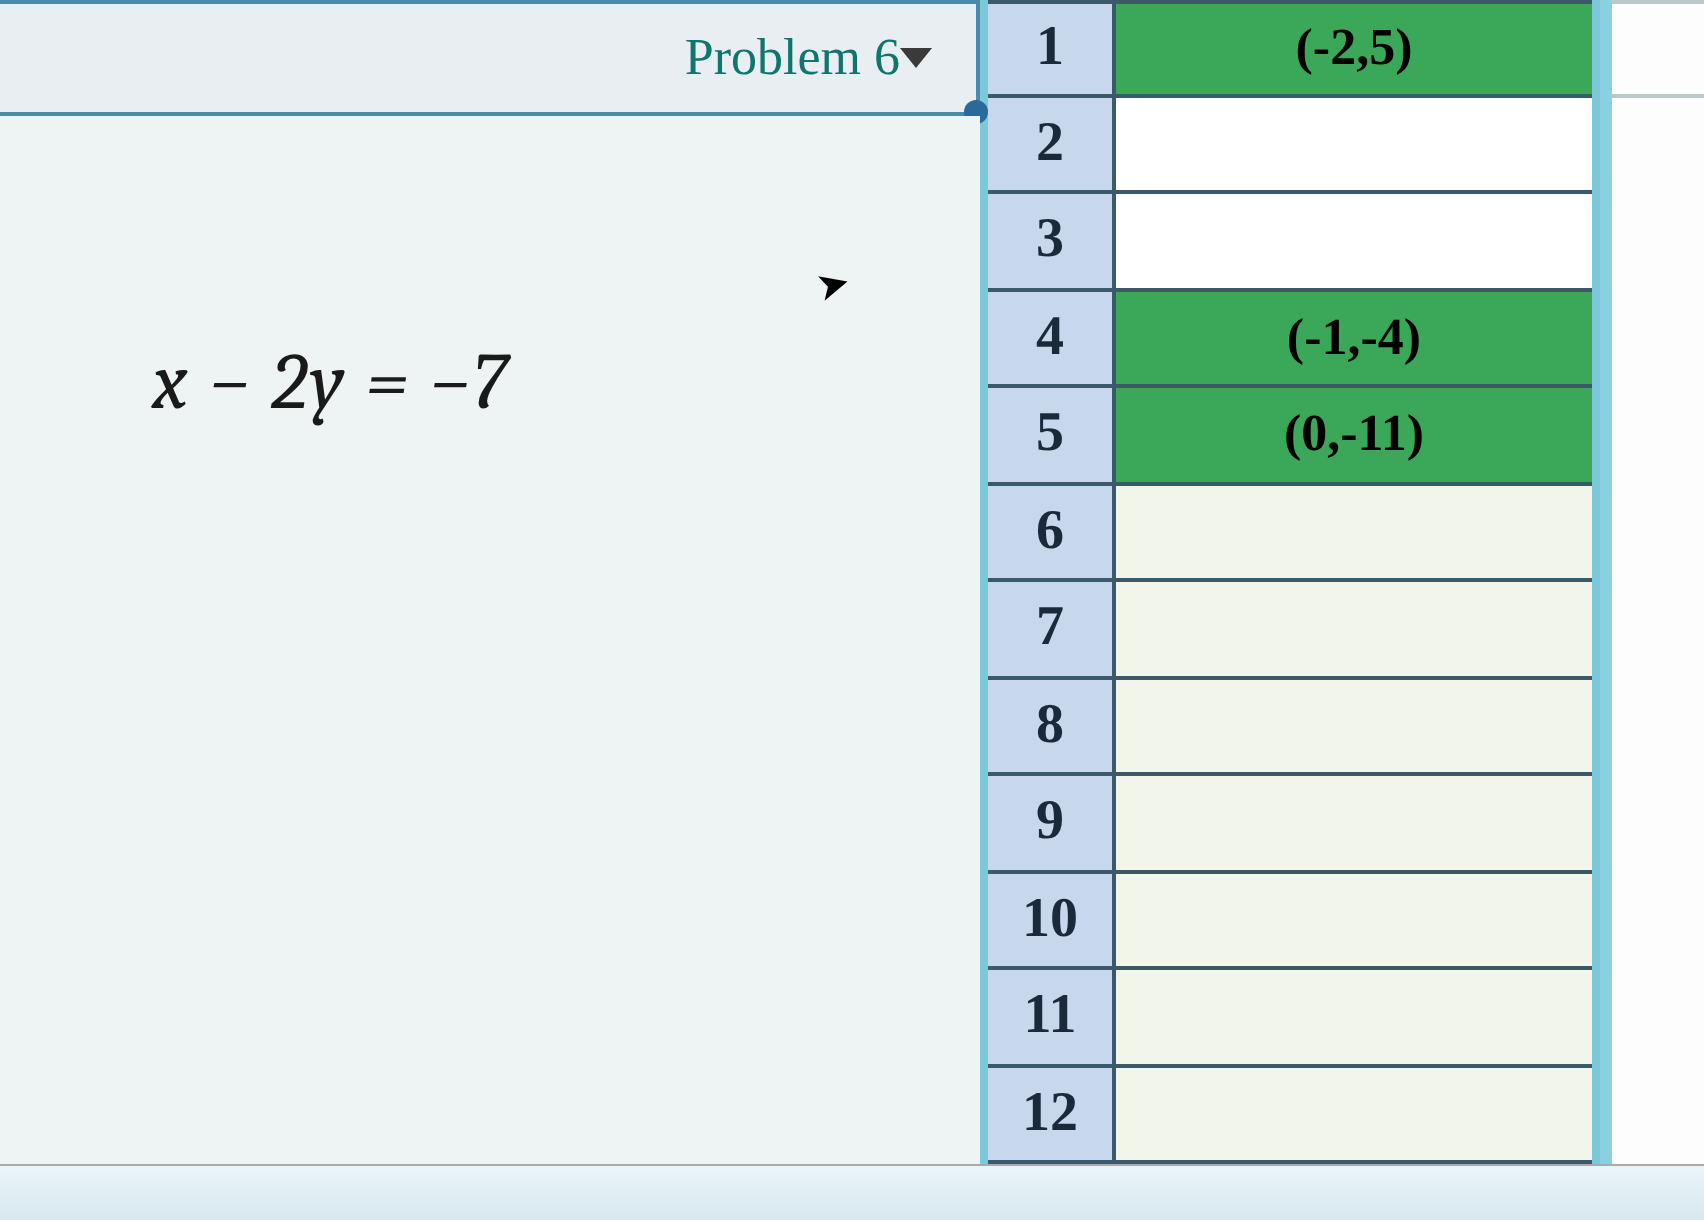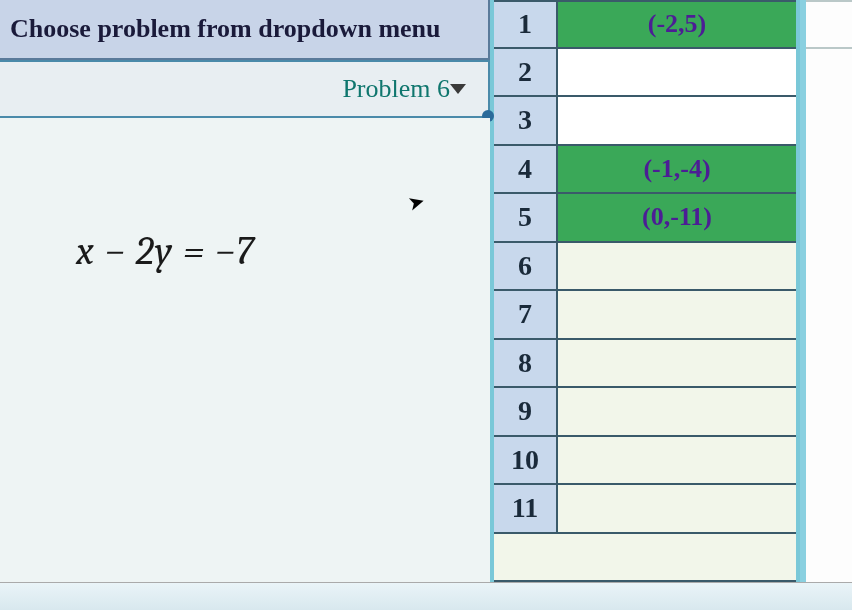--- a/index.html
+++ b/index.html
@@ -11,33 +11,32 @@
 .dropdown::after{content:"";position:absolute;right:-6px;bottom:-6px;width:12px;height:12px;background:#2a6a9a;border-radius:50%}
 .caret{width:0;height:0;border-left:8px solid transparent;border-right:8px solid transparent;border-top:10px solid #3a3a3a;margin-right:6px}
 .equations{flex:1;padding:110px 40px 0 60px;background:#eef4f4;font-family:Cambria,Georgia,serif;font-size:40px;color:#1a1a1a;font-style:italic;position:relative}
 .equations .line{margin-bottom:8px;letter-spacing:1px}
 .equations .line2{margin-left:16px}
 .cursor{position:absolute;top:72px;left:408px;font-size:20px;color:#000;font-style:normal;transform:rotate(-15deg)}
 .table{width:310px;border-left:4px solid #7ac8d8;border-right:4px solid #7ac8d8;background:#fff}
 .row{display:flex;height:48.5px;border-bottom:2px solid #3a5a6a}
 .row:first-child{border-top:2px solid #3a5a6a}
 .num{width:64px;background:#c8d8ec;border-right:2px solid #3a5a6a;display:flex;align-items:center;justify-content:center;font-size:28px;font-weight:bold;color:#1a2a3a}
-.val{flex:1;display:flex;align-items:center;justify-content:center;font-size:26px;font-weight:bold;color:#4c1d95}
+.val{flex:1;display:flex;align-items:center;justify-content:center;font-size:26px;font-weight:bold;color:#000000}
 .val.filled{background:#3aa858}
 .val.empty{background:#f2f6ea}
 .side{width:52px;background:#fdfdfd;border-left:6px solid #8ad0e0}
 .sidecell{height:48.5px;border-bottom:2px solid #bac8c8;border-top:2px solid #bac8c8}
 .bottom{position:absolute;bottom:0;left:0;right:0;height:28px;background:linear-gradient(#eaf4f8,#d8e8ee);border-top:1px solid #aaa}
 </style>
 </head>
 <body>
 
 <div class="main">
   <div class="left">
-    <div class="header">Choose problem from dropdown menu</div>
     <div class="dropdown">
       <span>Problem 6</span>
       <span class="caret"></span>
     </div>
     <div class="equations">
       <span class="cursor">➤</span>
       <div class="line line2">x − 2y = −7</div>
     </div>
   </div>
 
@@ -78,20 +77,21 @@
       </div>
     <div class="row">
         <div class="num">10</div>
         <div class="val empty"></div>
       </div>
     <div class="row">
         <div class="num">11</div>
         <div class="val empty"></div>
       </div>
     <div class="row">
+        <div class="num">12</div>
         <div class="val empty"></div>
       </div>
   </div>
 
   <div class="side">
     <div class="sidecell"></div>
   </div>
 </div>
 <div class="bottom"></div>
 

